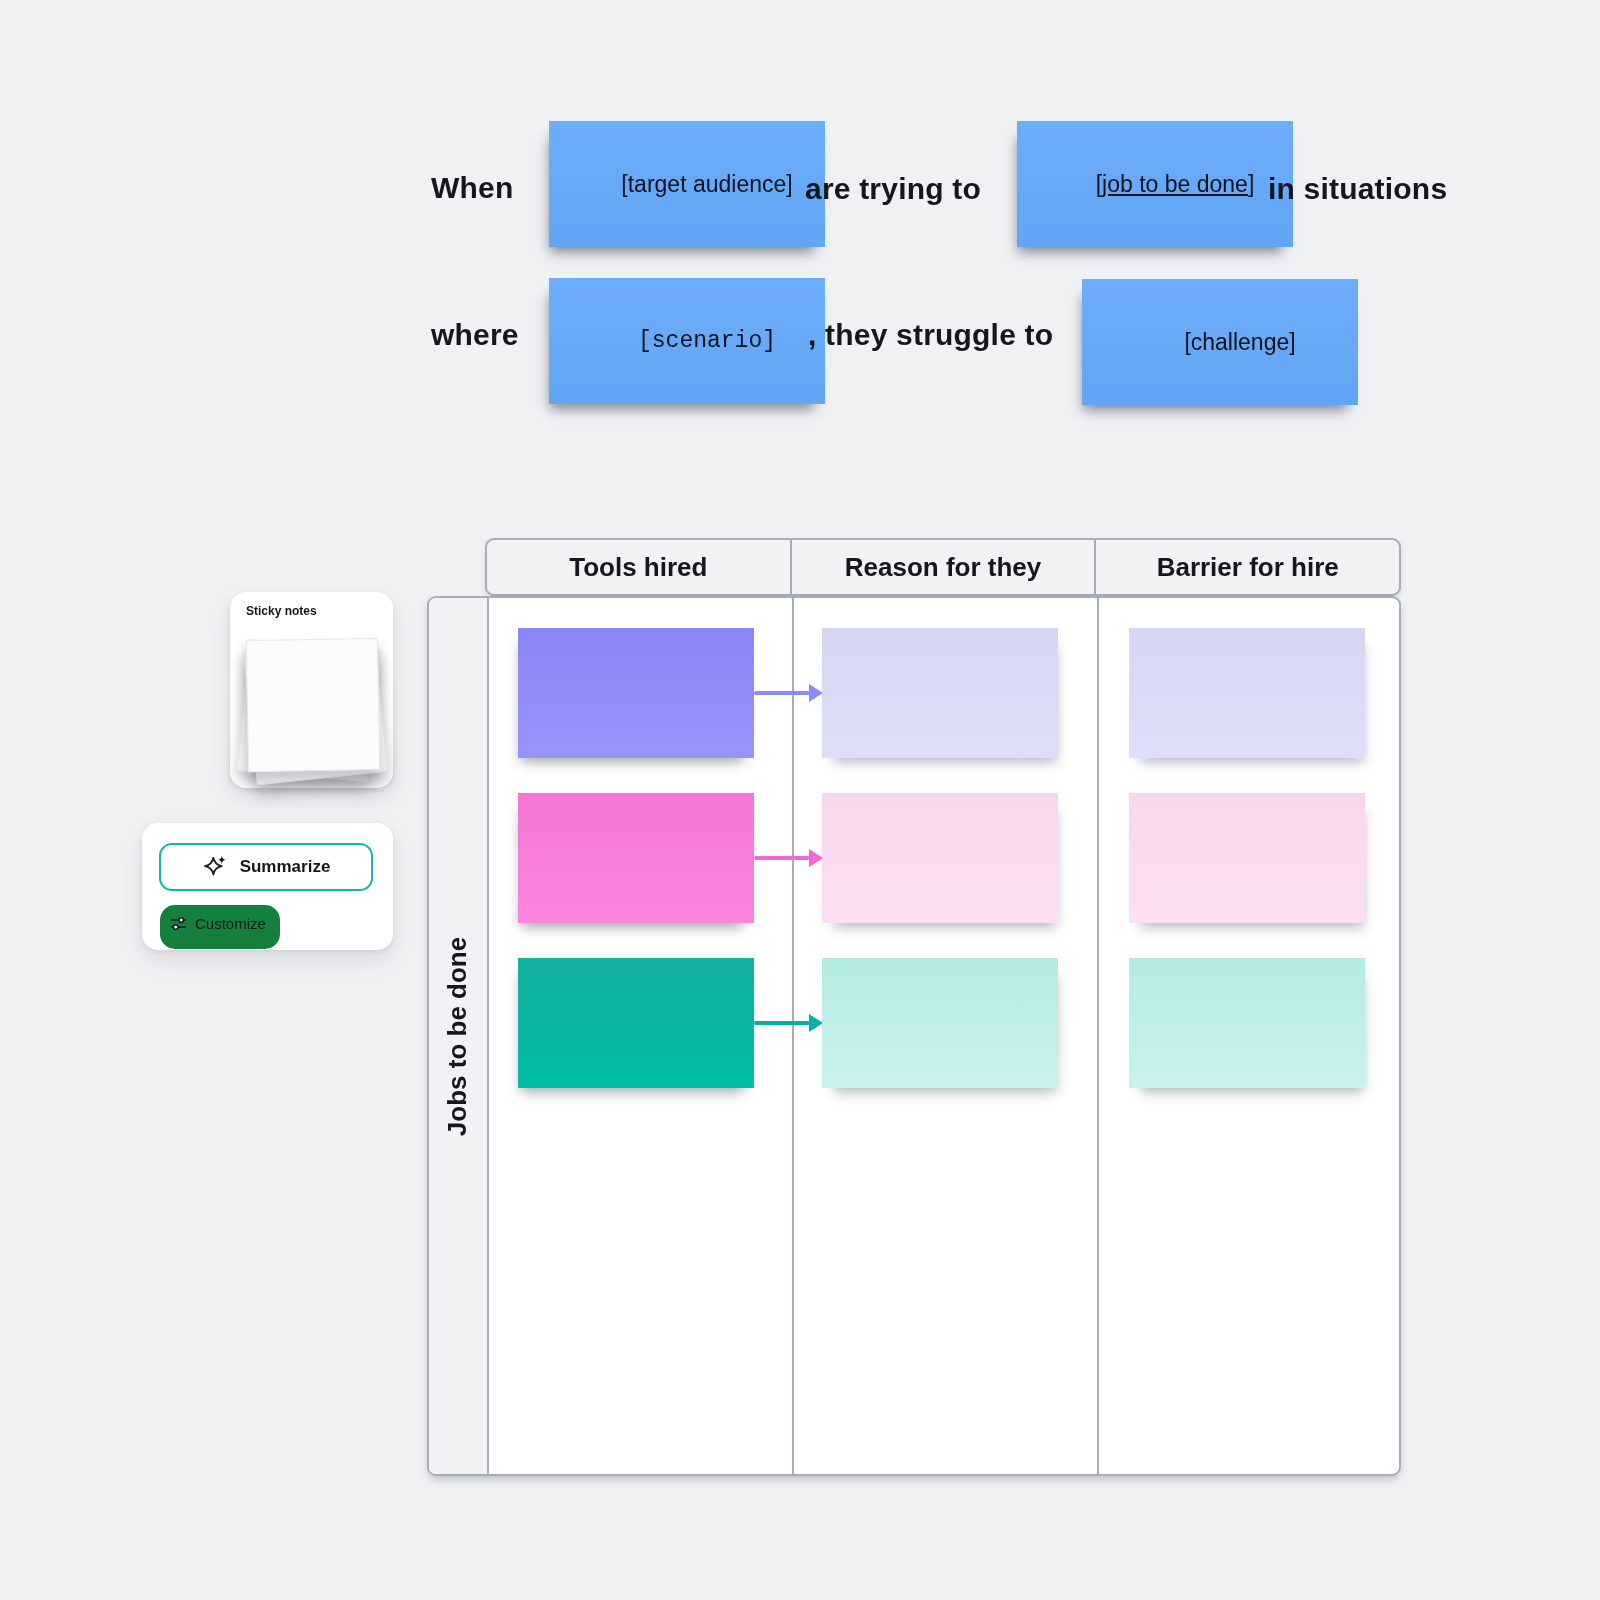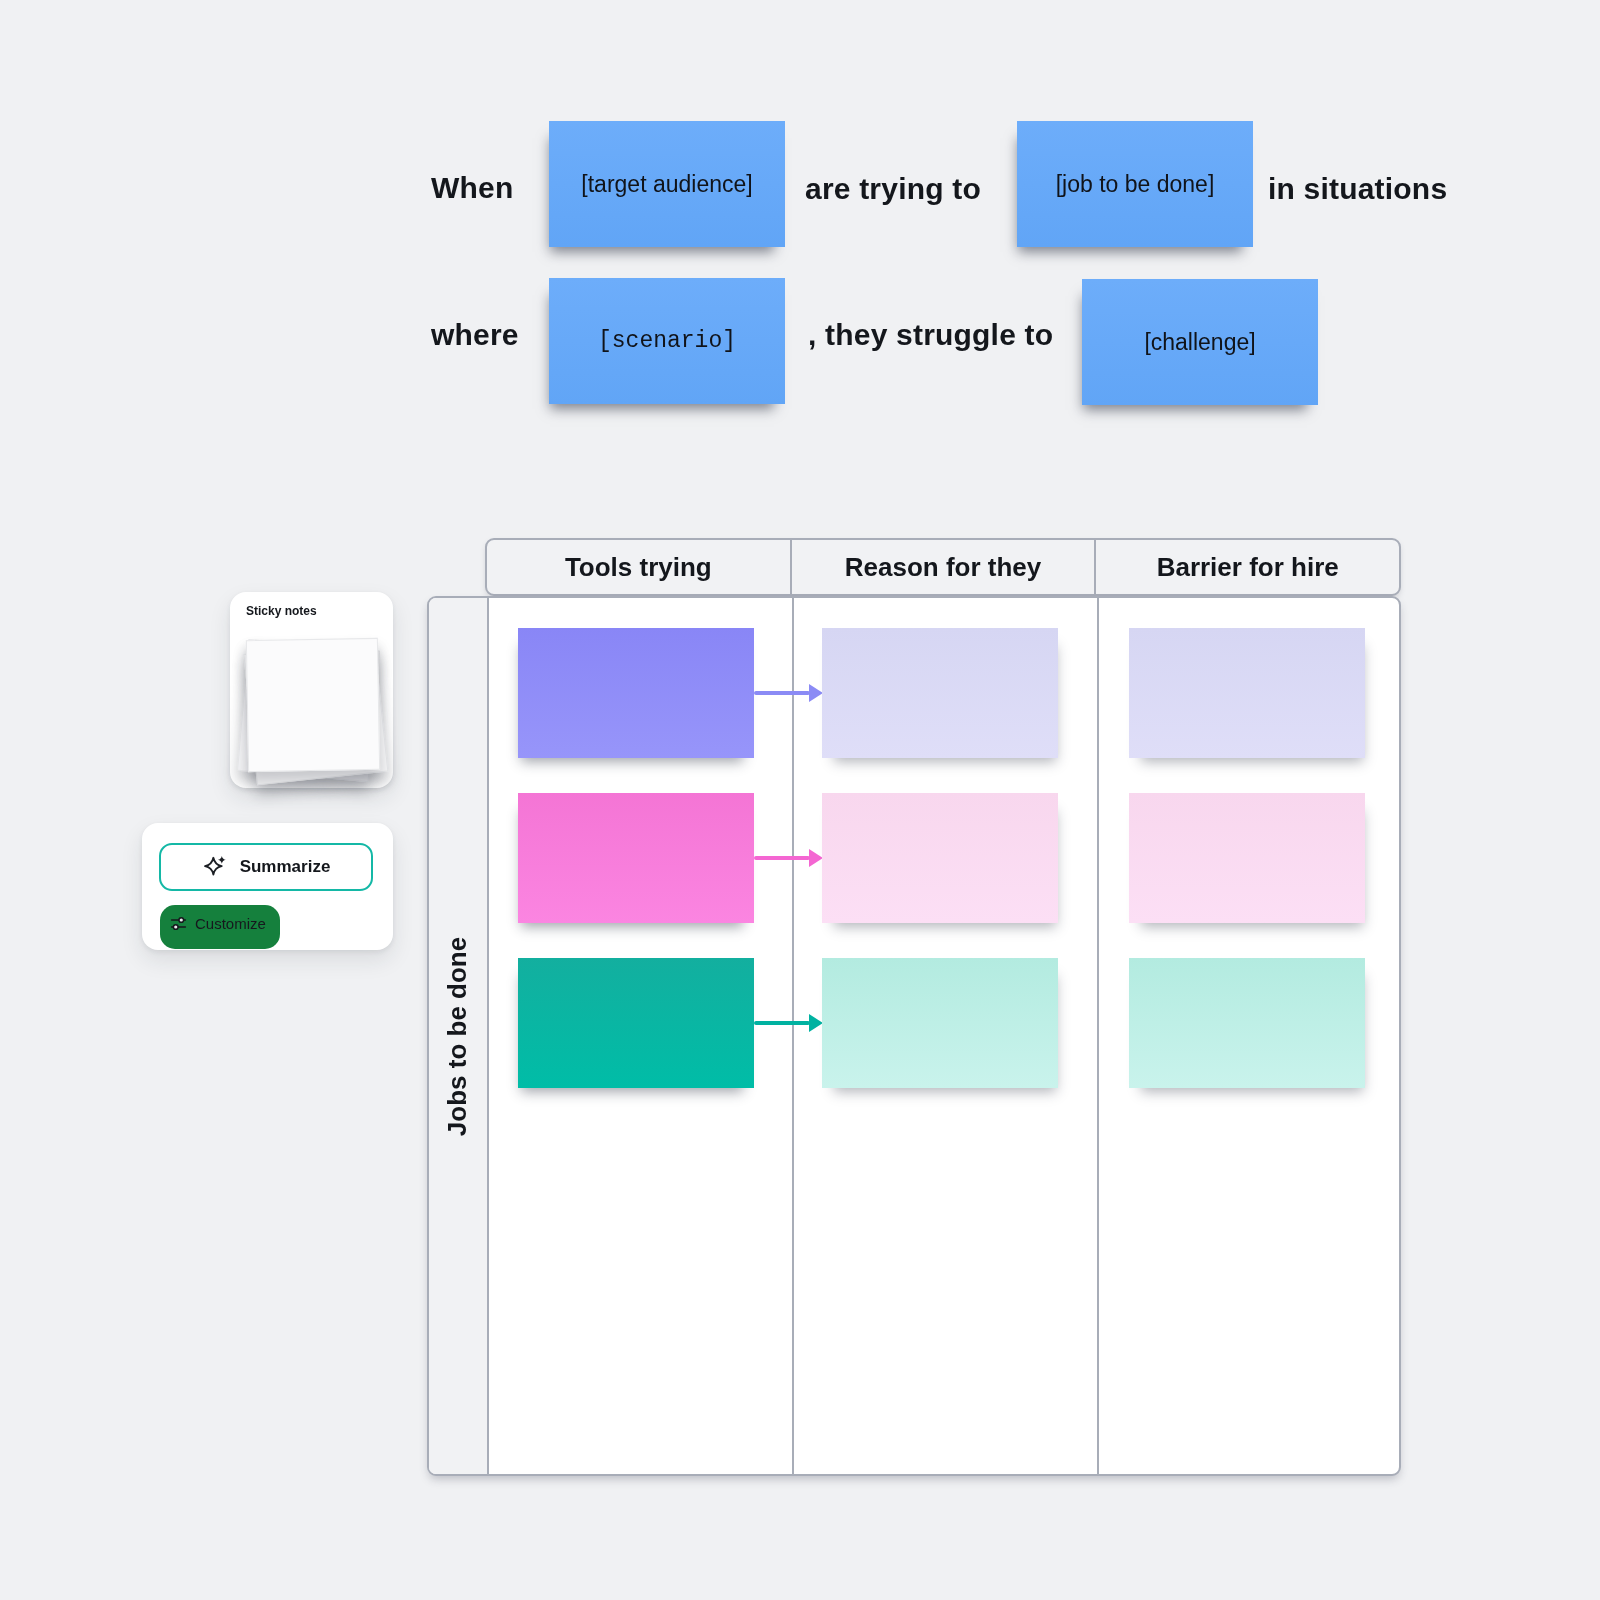--- a/index.html
+++ b/index.html
@@ -7,21 +7,21 @@
   .canvas{position:relative;width:1600px;height:1600px;background:#f0f1f3;overflow:hidden;}
 
   
   .s-text{position:absolute;font-weight:700;font-size:30px;letter-spacing:.2px;
           white-space:nowrap;transform:translateY(-50%);}
 
   
   .bnote{position:absolute;width:236px;height:126px;
          background:linear-gradient(180deg,#6dadfa,#61a5f6);
          box-shadow:-5px 11px 12px -6px rgba(35,42,60,.55);
-         display:flex;align-items:center;justify-content:center;}
+         display:flex;align-items:center;justify-content:center;padding-left:40px;}
   .bnote span{font-size:23px;font-weight:500;color:#101319;}
 
   
   .gnote{position:absolute;width:236px;height:130px;
          box-shadow:-4px 11px 12px -7px rgba(35,42,60,.42);}
   .gnote.light{box-shadow:5px 11px 12px -7px rgba(35,42,60,.34);}
   .purple-solid{background:linear-gradient(180deg,#8986f6,#9795fa);}
   .purple-light{background:linear-gradient(180deg,#d6d6f3,#dfdef8);}
   .pink-solid{background:linear-gradient(180deg,#f475d5,#fb85e1);}
   .pink-light{background:linear-gradient(180deg,#f8d7ee,#fcdff5);}
@@ -82,21 +82,21 @@
 </head>
 <body>
 
 <div class="canvas">
 
   <div class="s-text" style="left:431px;top:188px;">When</div>
   <div class="bnote" style="left:549px;top:121px;">
     <span>[target audience]</span>
   </div>
   <div class="s-text" style="left:805px;top:189px;">are trying to</div>
-  <div class="bnote" style="left:1017px;top:121px;">
+  <div class="bnote" style="left:1017px;top:121px;text-decoration:underline;">
     <span>[job to be done]</span>
   </div>
   <div class="s-text" style="left:1268px;top:189px;">in situations</div>
 
   <div class="s-text" style="left:431px;top:335px;">where</div>
   <div class="bnote" style="left:549px;top:278px;font-family:Liberation Mono, monospace;">
     <span>[scenario]</span>
   </div>
   <div class="s-text" style="left:808px;top:335px;text-align:right;">, they struggle to</div>
   <div class="bnote" style="left:1082px;top:279px;">
@@ -128,21 +128,21 @@
           <path d="M1.5 4.7 H14.5 M1.5 11.3 H14.5" stroke="#16181d" stroke-width="1.4" stroke-linecap="round"></path>
           <circle cx="10.6" cy="4.7" r="2.2" fill="#e9eaed" stroke="#16181d" stroke-width="1.4"></circle>
           <circle cx="5.4" cy="11.3" r="2.2" fill="#e9eaed" stroke="#16181d" stroke-width="1.4"></circle>
         </svg>
       </span>
       <span class="lbl">Customize</span>
     </div>
   </div>
 
   <div class="tbl-header">
-    <div class="th">Tools trying</div>
+    <div class="th">Tools hired</div>
     <div class="th">Reason for they</div>
     <div class="th">Barrier for hire</div>
   </div>
 
   <div class="tbl-body">
     <div class="row-label-col">
       <span class="vlabel">Jobs to be done</span>
     </div>
     <div class="tbl-vline" style="left:363px;"></div>
     <div class="tbl-vline" style="left:668px;"></div>

